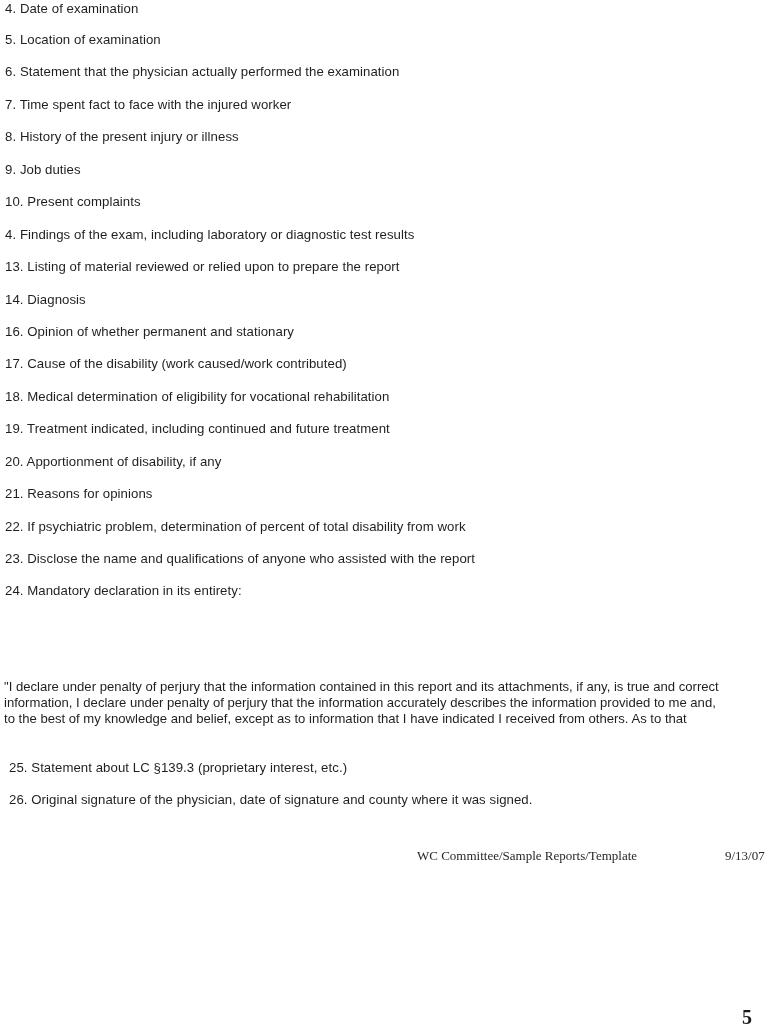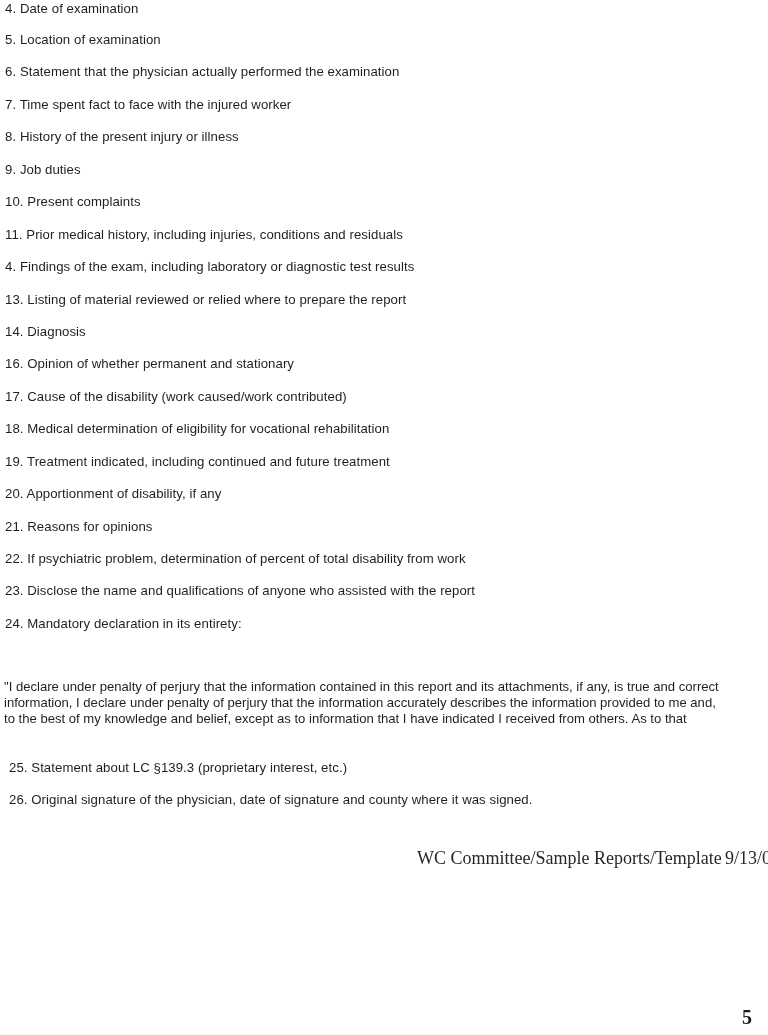--- a/index.html
+++ b/index.html
@@ -80,21 +80,21 @@
   }
 
   
   .footer {
     position: absolute;
     top: 848px;
     left: 0;
     width: 768px;
     height: 20px;
     font-family: "Liberation Serif", serif;
-    font-size: 18px;
+    font-size: 13px;
     color: #272727;
   }
   .footer-path {
     position: absolute;
     left: 417px;
     top: 0;
     white-space: nowrap;
   }
   .footer-date {
     position: absolute;
@@ -123,23 +123,22 @@
 <div class="page">
 
   <ul class="req-list">
     <li class="req-item first"><span>4.</span> <span>Date of examination</span></li>
     <li class="req-item"><span>5.</span> <span>Location of examination</span></li>
     <li class="req-item"><span>6.</span> <span>Statement that the physician actually performed the examination</span></li>
     <li class="req-item"><span>7.</span> <span>Time spent fact to face with the injured worker</span></li>
     <li class="req-item"><span>8.</span> <span>History of the present injury or illness</span></li>
     <li class="req-item"><span>9.</span> <span>Job duties</span></li>
     <li class="req-item"><span>10.</span> <span>Present complaints</span></li>
-    <li class="req-item"><span>11.</span> <span>Prior medical history, including injuries, conditions and residuals</span></li>
     <li class="req-item"><span>4.</span> <span>Findings of the exam, including laboratory or diagnostic test results</span></li>
-    <li class="req-item"><span>13.</span> <span>Listing of material reviewed or relied where to prepare the report</span></li>
+    <li class="req-item"><span>13.</span> <span>Listing of material reviewed or relied upon to prepare the report</span></li>
     <li class="req-item"><span>14.</span> <span>Diagnosis</span></li>
     <li class="req-item"><span>16.</span> <span>Opinion of whether permanent and stationary</span></li>
     <li class="req-item"><span>17.</span> <span>Cause of the disability (work caused/work contributed)</span></li>
     <li class="req-item"><span>18.</span> <span>Medical determination of eligibility for vocational rehabilitation</span></li>
     <li class="req-item"><span>19.</span> <span>Treatment indicated, including continued and future treatment</span></li>
     <li class="req-item"><span>20.</span> <span>Apportionment of disability, if any</span></li>
     <li class="req-item"><span>21.</span> <span>Reasons for opinions</span></li>
     <li class="req-item"><span>22.</span> <span>If psychiatric problem, determination of percent of total disability from work</span></li>
     <li class="req-item"><span>23.</span> <span>Disclose the name and qualifications of anyone who assisted with the report</span></li>
     <li class="req-item"><span>24.</span> <span>Mandatory declaration in its entirety:</span></li>

